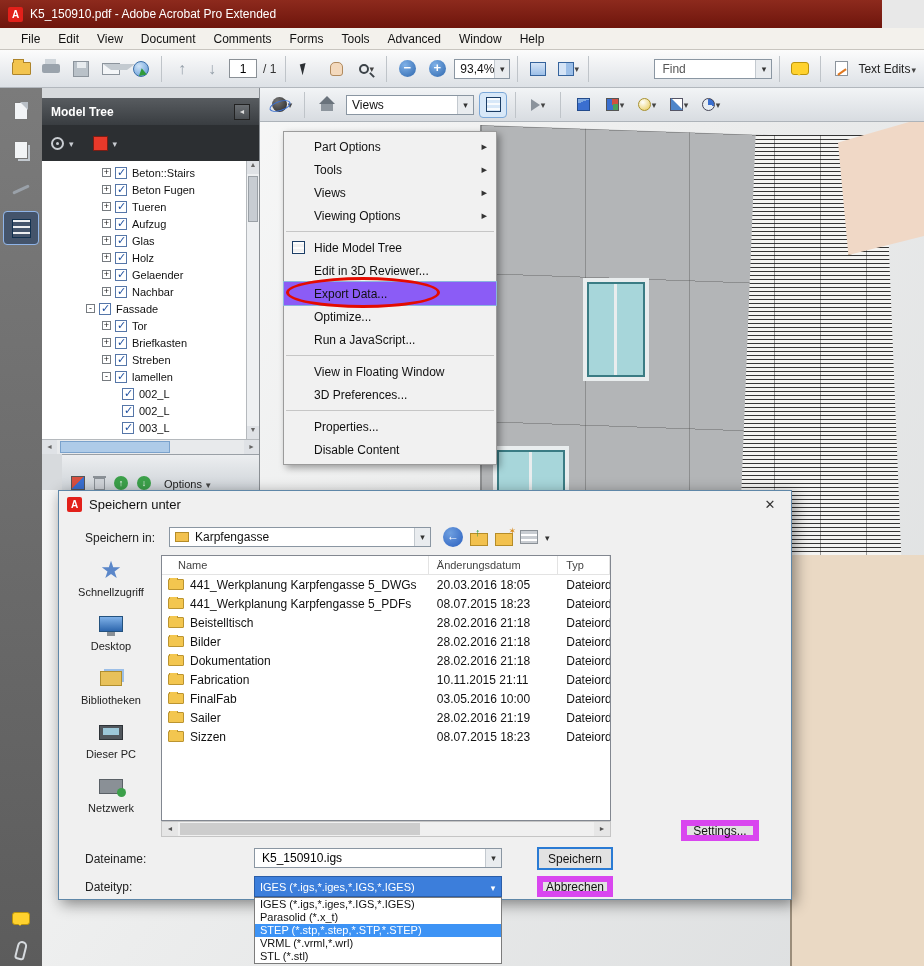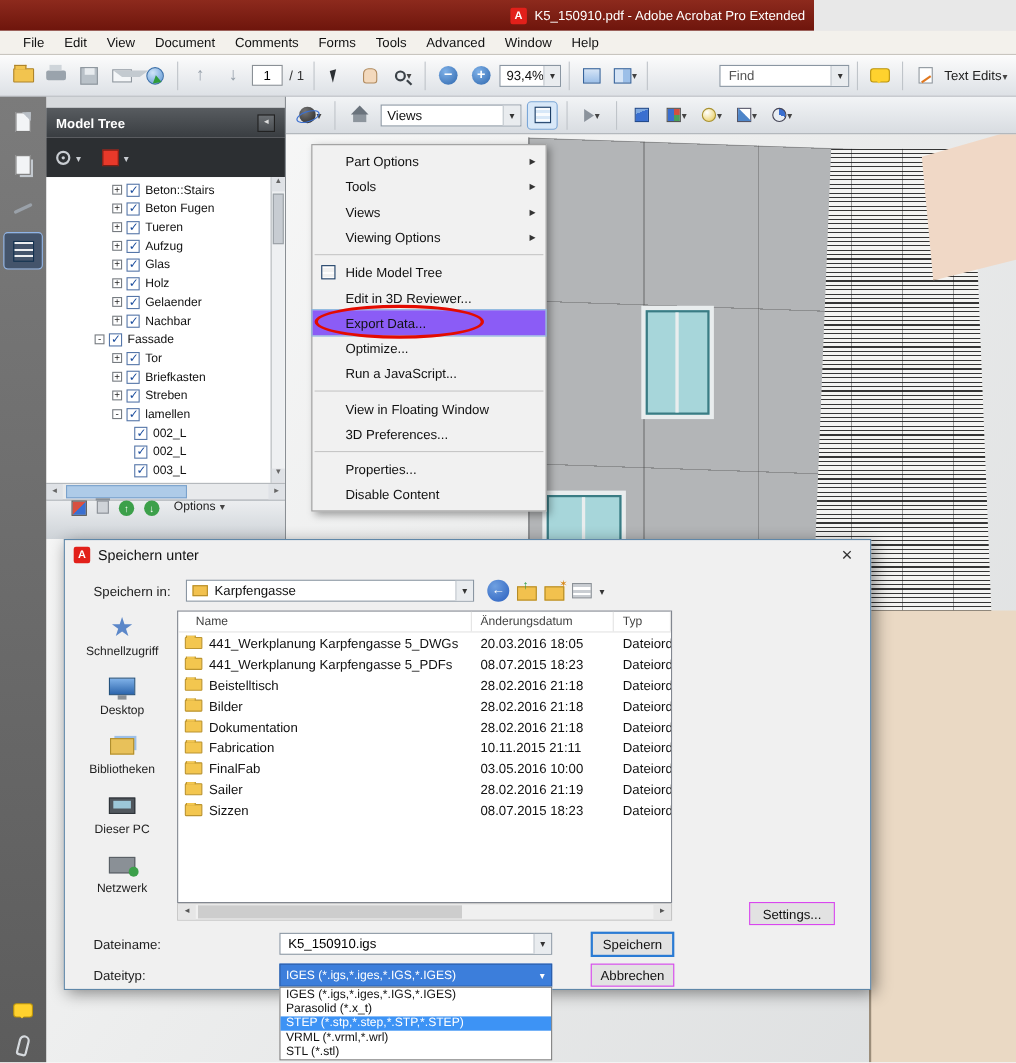--- a/index.html
+++ b/index.html
@@ -2,23 +2,23 @@
 <html><head>
 <meta charset="utf-8">
 <style>
   html,body { margin:0; padding:0; background:#fff; }
   #app { position:relative; width:924px; height:966px; overflow:hidden;
          font-family:"Liberation Sans", sans-serif; font-size:12px; color:#111;
          background:#e8e8e8; }
   #app * { box-sizing:border-box; }
 
   
-  .titlebar { position:absolute; left:0; top:0; width:740px; height:28px;
+  .titlebar { position:absolute; left:0; top:0; width:882px; height:28px;
     background:linear-gradient(#8d2a1d,#6e150c); color:#fff; display:flex;
-    align-items:center; gap:7px; padding:0 8px; font-size:12px;justify-content:flex-end; }
+    align-items:center; gap:7px; padding:0 8px; font-size:12px; }
   .ic-pdf { width:15px; height:15px; background:#e2201a; border-radius:2px;
     color:#fff; font-size:10px; font-weight:bold; text-align:center; line-height:15px; }
   .ic-pdf::after { content:"A"; }
 
   
   .menubar { position:absolute; left:0; top:28px; width:924px; height:22px;
     background:#f3f1ec; border-bottom:1px solid #c8c5bf; display:flex; align-items:center;padding-left:12px; }
   .mi { padding:3px 9px; }
 
   
@@ -183,21 +183,21 @@
   .vscroll .au { top:0; } .vscroll .ad { bottom:0; }
   .vscroll .au::after { content:"▲"; } .vscroll .ad::after { content:"▼"; }
   .mt-hscroll { height:15px; background:#e8eaec; border-top:1px solid #b5b9bd; position:relative; }
   .mt-hscroll .al,.mt-hscroll .ar { position:absolute; top:0; bottom:0; width:15px; text-align:center;
     font-size:7px; color:#666; line-height:14px; background:#dfe2e6; }
   .mt-hscroll .al { left:0; } .mt-hscroll .ar { right:0; }
   .mt-hscroll .al::after { content:"◄"; } .mt-hscroll .ar::after { content:"►"; }
   .mt-hscroll .thumb { position:absolute; left:18px; top:1px; bottom:1px; width:110px;
     background:#aecbe8; border:1px solid #7aa2cc; }
   .mtbottom { height:36px; background:linear-gradient(#eceef0,#ced3d8); border-top:1px solid #9aa0a6;
-    display:flex; align-items:flex-start; gap:9px; padding:0 23px; }
+    display:flex; align-items:flex-end; gap:9px; padding:0 9px;margin-left:20px; }
   .ic-3dsmall { width:14px; height:14px; background:linear-gradient(135deg,#d85040 0 50%,#3a6fd0 50%); border:1px solid #555; }
   .ic-trash { width:11px; height:12px; background:#cfd3d8; border:1px solid #8a9096; position:relative; }
   .ic-trash::before { content:""; position:absolute; left:-2px; top:-3px; width:13px; height:2px; background:#8a9096; }
   .ic-gup,.ic-gdn { width:14px; height:14px; border-radius:50%; background:#3ca04a; color:#fff;
     font-size:9px; line-height:14px; text-align:center; }
   .ic-gup::after { content:"↑"; } .ic-gdn::after { content:"↓"; }
   .optlabel { font-size:11px; color:#222; margin-left:4px; }
   .optlabel::after { content:" ▼"; font-size:8px; color:#444; }
 
   
@@ -268,21 +268,21 @@
   .ficon::before { content:""; position:absolute; left:0; top:-3px; width:7px; height:2px;
     background:#f3c64f; border:1px solid #bb9430; border-bottom:none; }
   .fl-hscroll { position:absolute; left:102px; top:330px; width:450px; height:16px;
     background:#f0f0f0; border:1px solid #c5c5c5; }
   .fl-hscroll .al,.fl-hscroll .ar { position:absolute; top:0; bottom:0; width:16px;
     background:#e6e6e6; color:#555; font-size:7px; text-align:center; line-height:14px; }
   .fl-hscroll .al { left:0; } .fl-hscroll .ar { right:0; }
   .fl-hscroll .al::after { content:"◄"; } .fl-hscroll .ar::after { content:"►"; }
   .fl-hscroll .thumb { position:absolute; left:18px; top:1px; bottom:1px; width:240px; background:#cdcdcd; }
   .btn { display:flex; align-items:center; justify-content:center; font-size:12px;
-    background:#e2e2e2; border:1px solid #d946ef; color:#111; }
+    background:#e2e2e2; border:6px solid #d946ef; color:#111; }
   .btn-settings { position:absolute; left:622px; top:329px; width:78px; height:21px; }
   .btn-save { position:absolute; left:478px; top:356px; width:76px; height:23px; border:2px solid #2a7bd4; }
   .btn-cancel { position:absolute; left:478px; top:385px; width:76px; height:21px; }
   .namecombo { position:absolute; left:195px; top:357px; width:248px; }
   .namecombo input { border:none; outline:none; width:200px; font-size:12px;
     font-family:"Liberation Sans",sans-serif; background:transparent; }
   .typecombo { position:absolute; left:195px; top:385px; width:248px; height:21px;
     background:#3c7edb; border:1px solid #2a5da8; color:#fff; display:flex; align-items:center;
     padding-left:5px; font-size:11px; white-space:nowrap; overflow:hidden; }
   .typecombo .dd2 { margin-left:auto; width:16px; text-align:center; flex:none; }

